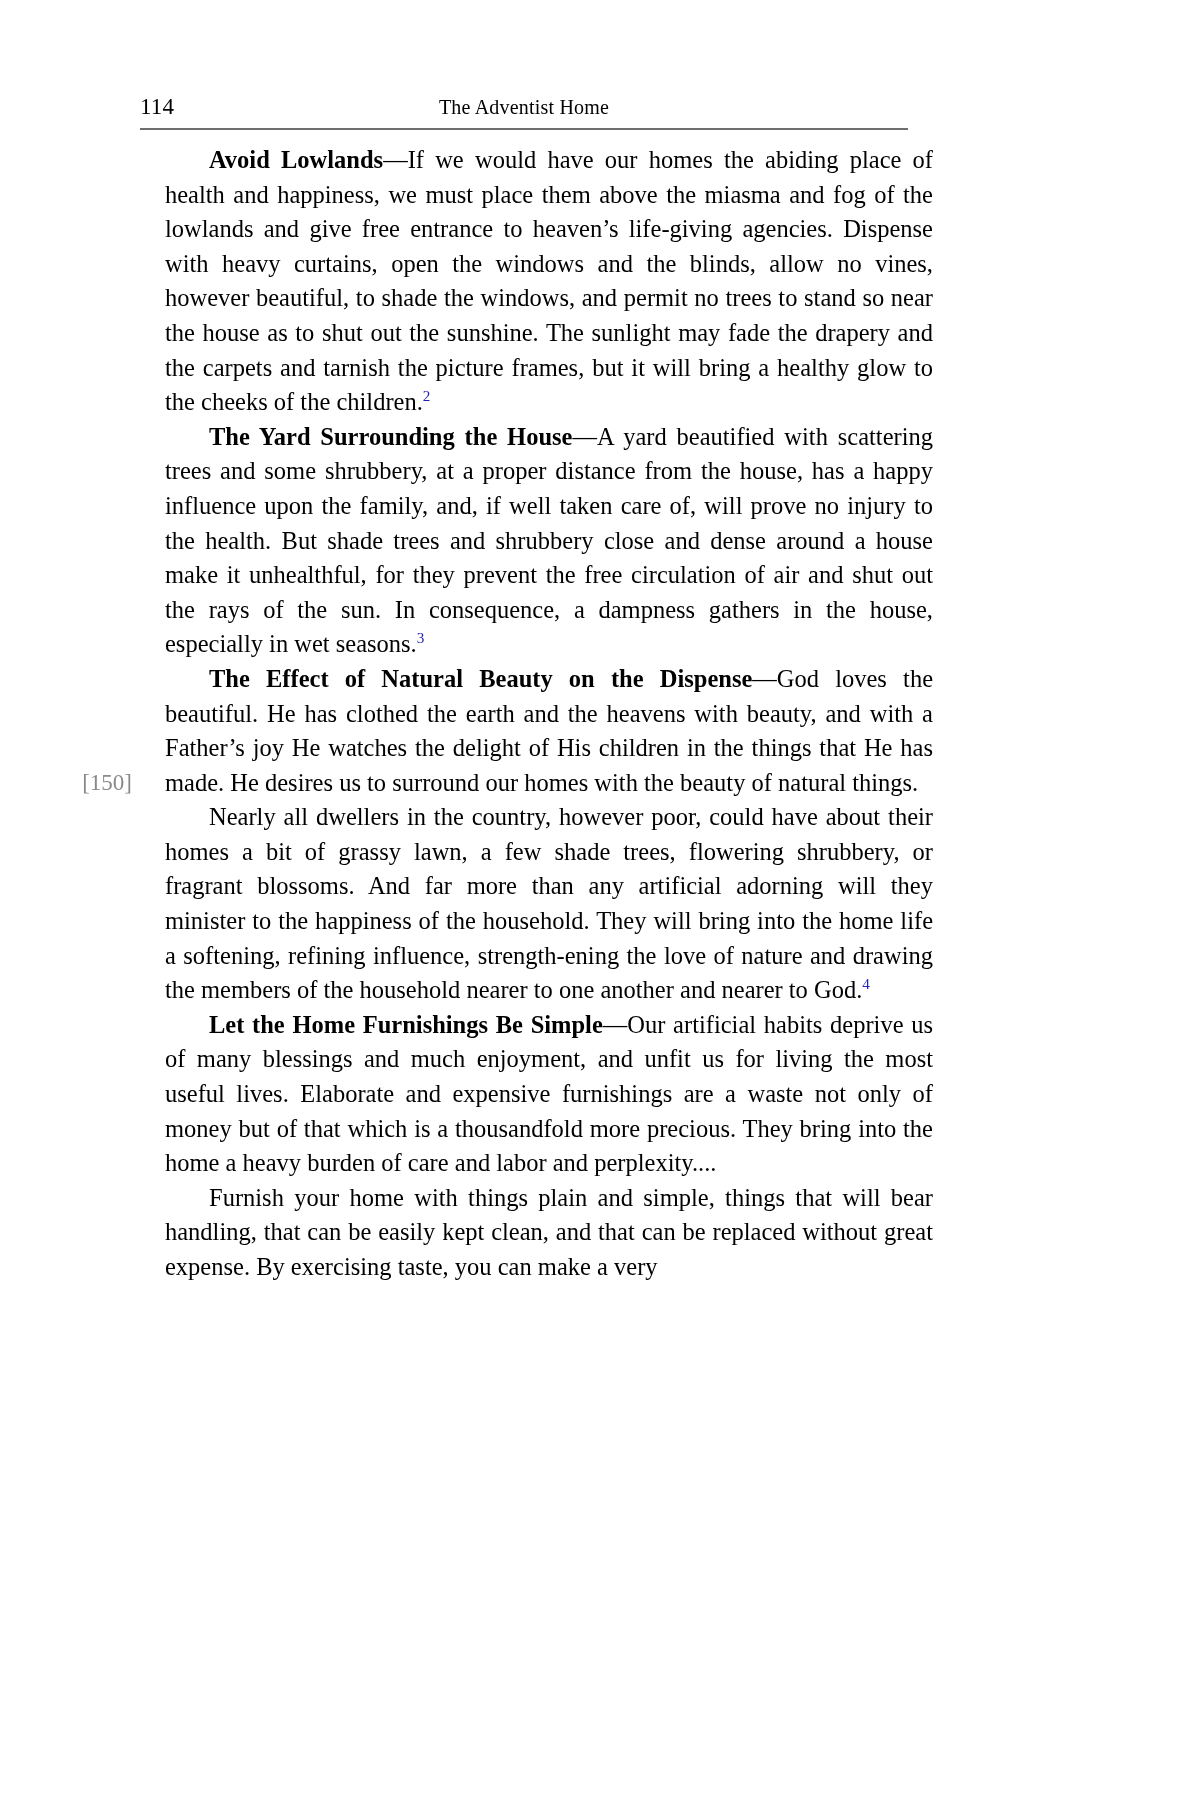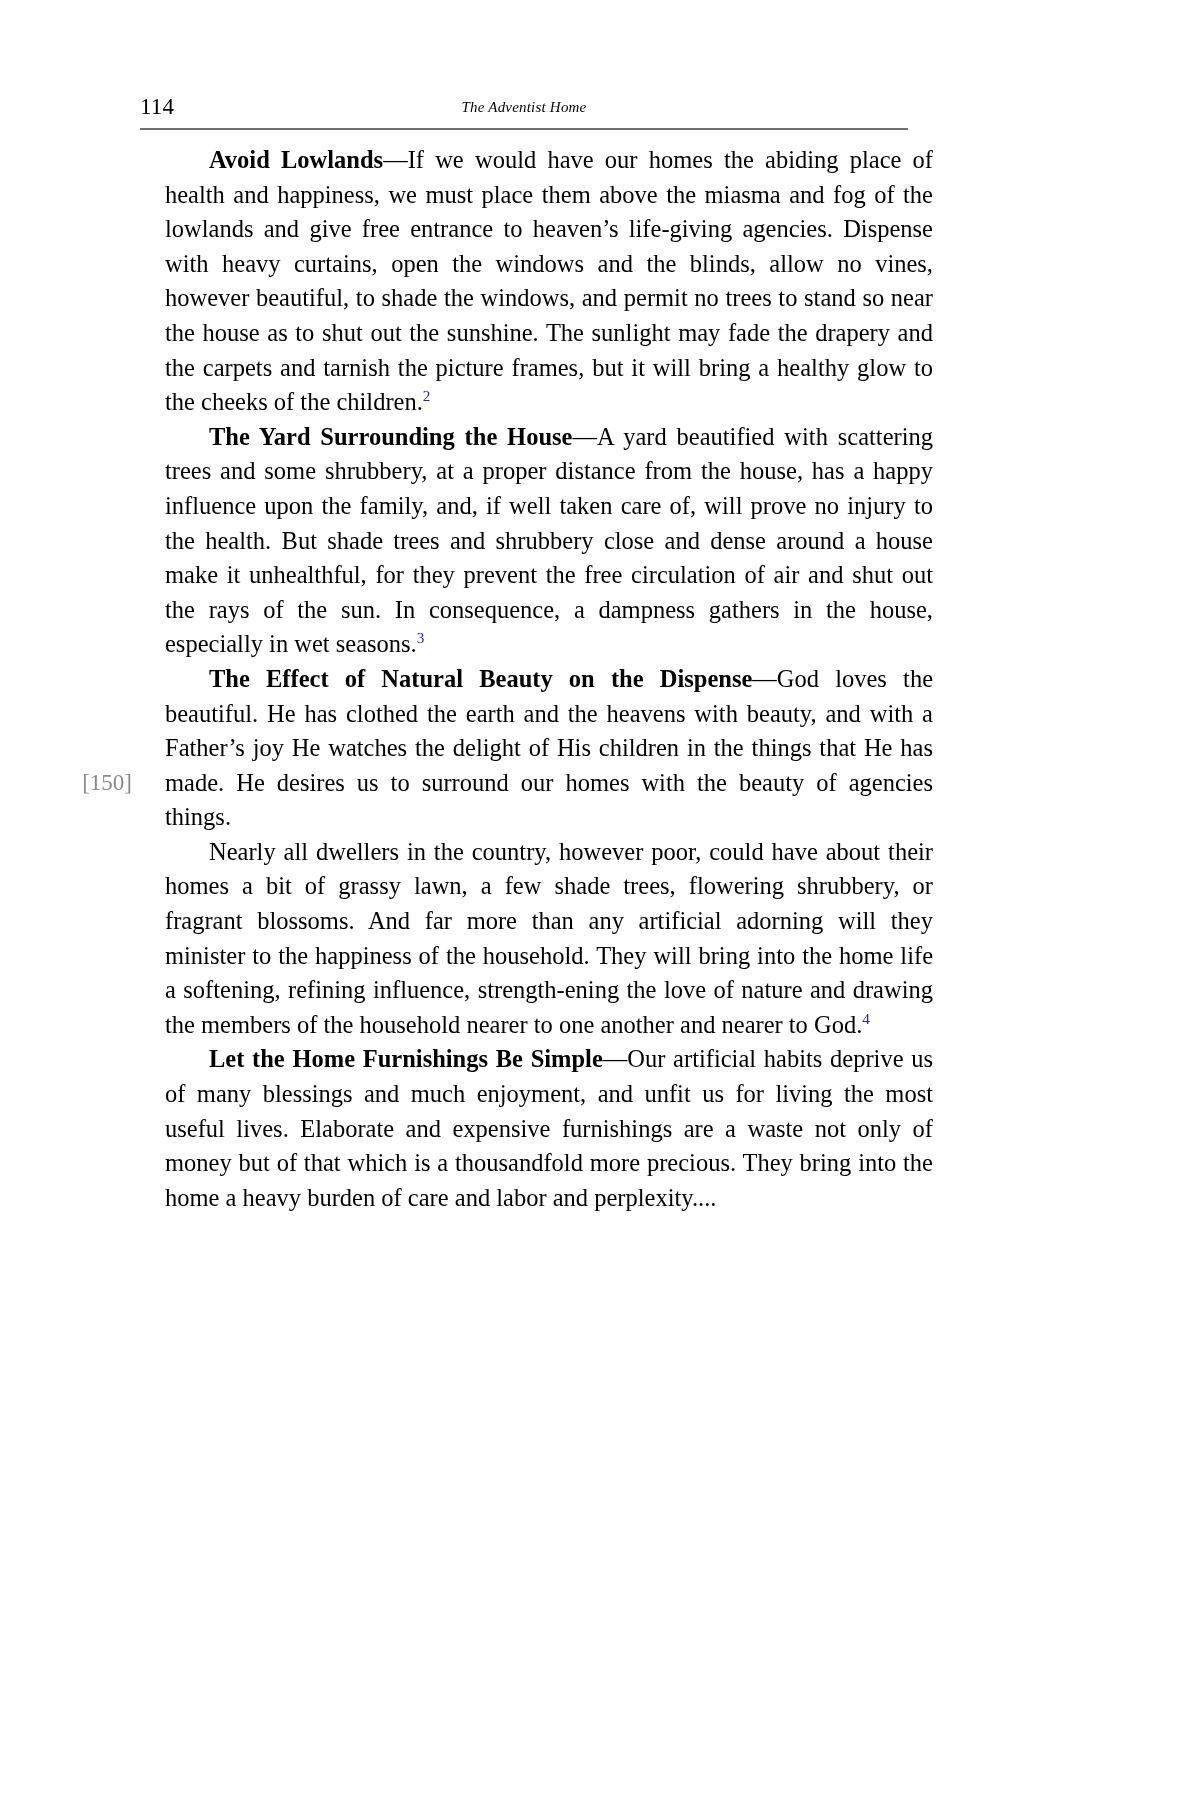--- a/index.html
+++ b/index.html
@@ -38,22 +38,21 @@
     line-height: 30px;
     letter-spacing: 0.2px;
   }
 
   .running-head .book-title {
     position: absolute;
     left: 0;
     right: 0;
     top: 0;
     text-align: center;
-    font-style: italic;
-    font-size: 15px;
+    font-size: 20px;
     line-height: 30px;
     letter-spacing: 0.2px;
   }
 
   .head-rule {
     position: absolute;
     left: 140px;
     top: 128px;
     width: 768px;
     height: 2px;
@@ -120,22 +119,23 @@
   <div class="head-rule"></div>
 
   <div class="margin-marker">[150]</div>
 
   <div class="textblock">
 
     <p class="para"><span class="runin">Avoid Lowlands</span><span>—</span><span>If we would have our homes the abiding place of health and happiness, we must place them above the miasma and fog of the lowlands and give free entrance to heaven’s life-giving agencies. Dispense with heavy curtains, open the windows and the blinds, allow no vines, however beautiful, to shade the windows, and permit no trees to stand so near the house as to shut out the sunshine. The sunlight may fade the drapery and the carpets and tarnish the picture frames, but it will bring a healthy glow to the cheeks of the children.</span><a class="fnref" href="#">2</a></p>
 
     <p class="para"><span class="runin">The Yard Surrounding the House</span><span>—</span><span>A yard beautified with scattering trees and some shrubbery, at a proper distance from the house, has a happy influence upon the family, and, if well taken care of, will prove no injury to the health.  But shade trees and shrubbery close and dense around a house make it unhealthful, for they prevent the free circulation of air and shut out the rays of the sun. In consequence, a dampness gathers in the house, especially in wet seasons.</span><a class="fnref" href="#">3</a></p>
 
-    <p class="para"><span class="runin">The Effect of Natural Beauty on the Dispense</span><span>—</span><span>God loves the beautiful. He has clothed the earth and the heavens with beauty, and with a Father’s joy He watches the delight of His children in the things that He has made. He desires us to surround our homes with the beauty of agencies things.</span></p>
+    <p class="para"><span class="runin">The Effect of Natural Beauty on the Dispense</span><span>—</span><span>God loves the beautiful. He has clothed the earth and the heavens with beauty, and with a Father’s joy He watches the delight of His children in the things that He has made. He desires us to surround our homes with the beauty of natural things.</span></p>
 
     <p class="para"><span>Nearly all dwellers in the country, however poor, could have about their homes a bit of grassy lawn, a few shade trees, flowering shrubbery, or fragrant blossoms.  And far more than any artificial adorning will they minister to the happiness of the household. They will bring into the home life a softening, refining influence, strength-ening the love of nature and drawing the members of the household nearer to one another and nearer to God.</span><a class="fnref" href="#">4</a></p>
 
     <p class="para"><span class="runin">Let the Home Furnishings Be Simple</span><span>—</span><span>Our artificial habits deprive us of many blessings and much enjoyment, and unfit us for living the most useful lives. Elaborate and expensive furnishings are a waste not only of money but of that which is a thousandfold more precious. They bring into the home a heavy burden of care and labor and perplexity....</span></p>
 
+    <p class="para"><span>Furnish your home with things plain and simple, things that will bear handling, that can be easily kept clean, and that can be replaced without great expense.  By exercising taste, you can make a very</span></p>
 
   </div>
 
 </div>
 
 </body></html>

